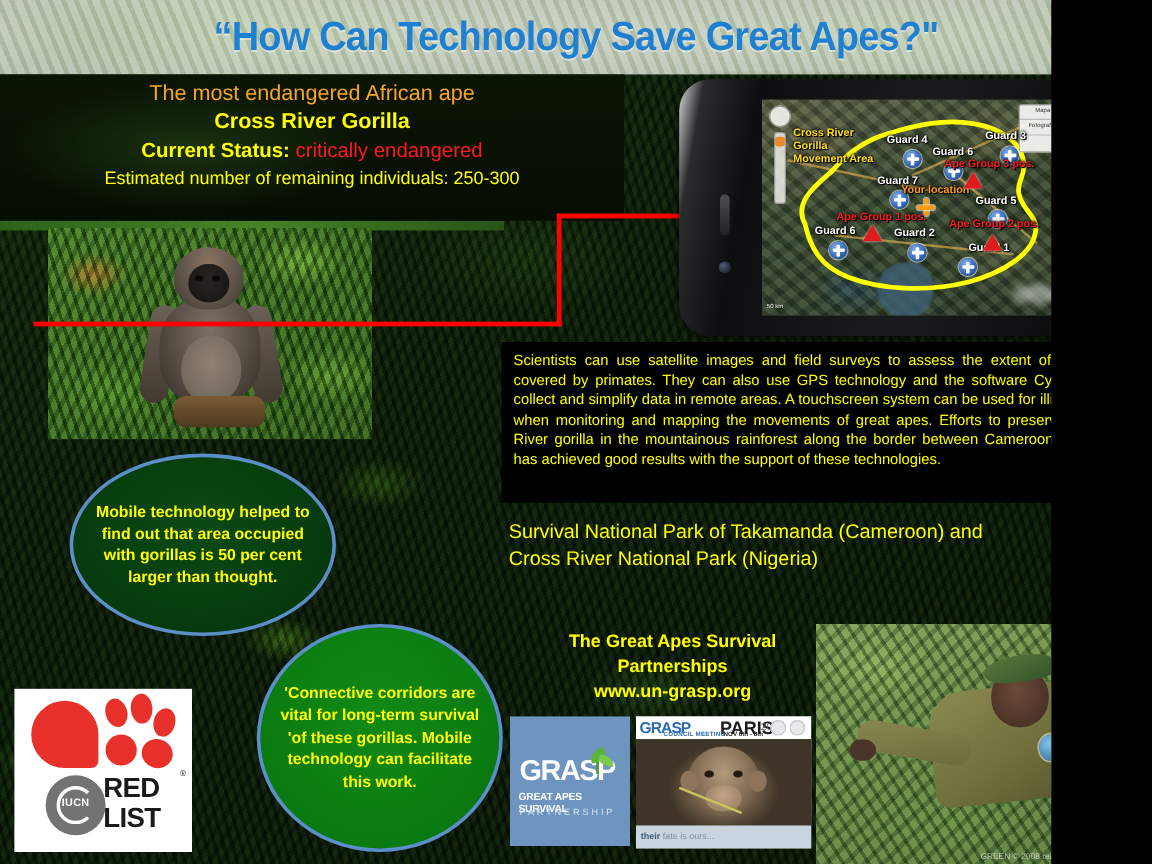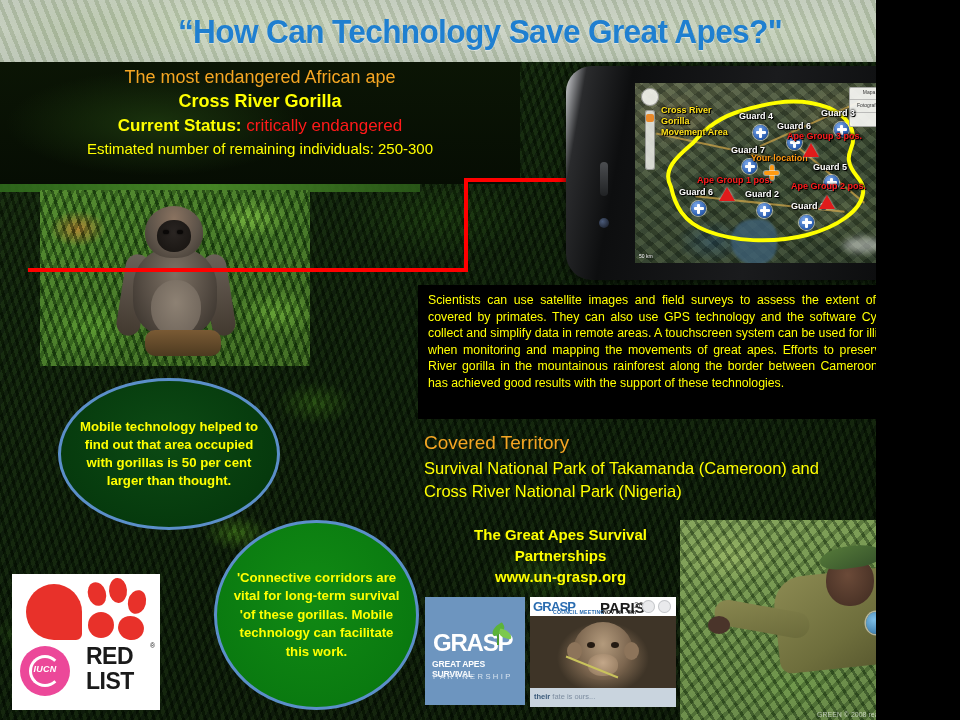--- a/index.html
+++ b/index.html
@@ -254,22 +254,22 @@
   .redlist { position:absolute; left:12px; top:574px; width:148px; height:136px;
     background:#fff; }
   .rl-drop { position:absolute; left:14px; top:10px; width:56px; height:56px;
     background:#e8312a; border-radius:50% 50% 50% 6px; transform:rotate(-90deg); }
   .rl-toe { position:absolute; background:#e8312a; border-radius:50%; }
   .rl-t1 { left:76px; top:8px;  width:18px; height:24px; transform:rotate(-16deg); }
   .rl-t2 { left:97px; top:4px;  width:18px; height:25px; transform:rotate(-4deg); }
   .rl-t3 { left:116px;top:16px; width:18px; height:24px; transform:rotate(14deg); }
   .rl-t4 { left:76px; top:38px; width:26px; height:26px; }
   .rl-t5 { left:106px;top:42px; width:26px; height:24px; transform:rotate(16deg); }
-  .rl-circ { position:absolute; left:8px; top:72px; width:50px; height:50px;
-    border-radius:50%; background:#ec4899;font-style:italic; }
+  .rl-circ { position:absolute; left:26px; top:72px; width:50px; height:50px;
+    border-radius:50%; background:#737373; }
   .rl-c-ring { position:absolute; left:9px; top:9px; width:32px; height:32px;
     border-radius:50%; border:3px solid #fff; border-right-color:transparent; }
   .rl-c-txt { position:absolute; left:0; top:18px; width:50px; text-align:center;
     color:#fff; font-size:9px; font-weight:bold; letter-spacing:.3px; }
   .rl-words { position:absolute; left:74px; top:70px; color:#1a1a1a;
     font-weight:bold; font-size:23px; line-height:25px; letter-spacing:-0.5px; }
   .rl-reg { position:absolute; left:138px; top:68px; font-size:7px; color:#1a1a1a; }
 
   
   .grasp-logo { position:absolute; left:425px; top:597px; width:100px; height:108px;
@@ -463,21 +463,21 @@
 
       <div class="map-lbl lbl-guard" style="left:178px; top:79px;">Guard 5</div>
       <div class="marker-guard" style="left:189px; top:92px;"></div>
 
       <div class="map-lbl lbl-guard" style="left:44px; top:104px;">Guard 6</div>
       <div class="marker-guard" style="left:56px; top:118px;"></div>
 
       <div class="map-lbl lbl-guard" style="left:110px; top:106px;">Guard 2</div>
       <div class="marker-guard" style="left:122px; top:120px;"></div>
 
-      <div class="map-lbl lbl-guard" style="left:136px; top:118px;padding-left:20px;">Guard 1</div>
+      <div class="map-lbl lbl-guard" style="left:152px; top:118px;padding-left:20px;">Guard 1</div>
       <div class="marker-guard" style="left:164px; top:132px;"></div>
 
       <div class="map-lbl lbl-you" style="left:116px; top:70px;">Your location</div>
       <div class="marker-you" style="left:129px; top:82px;"></div>
 
       <div class="map-lbl lbl-ape" style="left:152px; top:48px;">Ape Group 3 pos.</div>
       <div class="marker-ape" style="left:168px; top:60px;"></div>
 
       <div class="map-lbl lbl-ape" style="left:62px; top:92px;">Ape Group 1 pos.</div>
       <div class="marker-ape" style="left:84px; top:104px;"></div>
@@ -485,21 +485,20 @@
       <div class="map-lbl lbl-ape" style="left:156px; top:98px;">Ape Group 2 pos.</div>
       <div class="marker-ape" style="left:184px; top:112px;"></div>
     </div>
   </div>
 
   <div class="sci-box">
     <p>Scientists can use satellite images and field surveys to assess the extent of the territory covered by primates. They can also use GPS technology and the software Cybertracker to collect and simplify data in remote areas. A touchscreen system can be used for illiterate scouts when monitoring and mapping the movements of great apes. Efforts to preserve the Cross River gorilla in the mountainous rainforest along the border between Cameroon and Nigeria has achieved good results with the support of these technologies.</p>
   </div>
 
   <div class="terr">
-    <div class="terr-h">Covered Territory</div>
     <div class="terr-l">Survival  National Park of Takamanda (Cameroon)  and</div>
     <div class="terr-l">Cross River  National Park (Nigeria)</div>
   </div>
 
   <div class="grasp-text">
     <div>The Great Apes Survival</div>
     <div>Partnerships</div>
     <div>www.un-grasp.org</div>
   </div>
 

